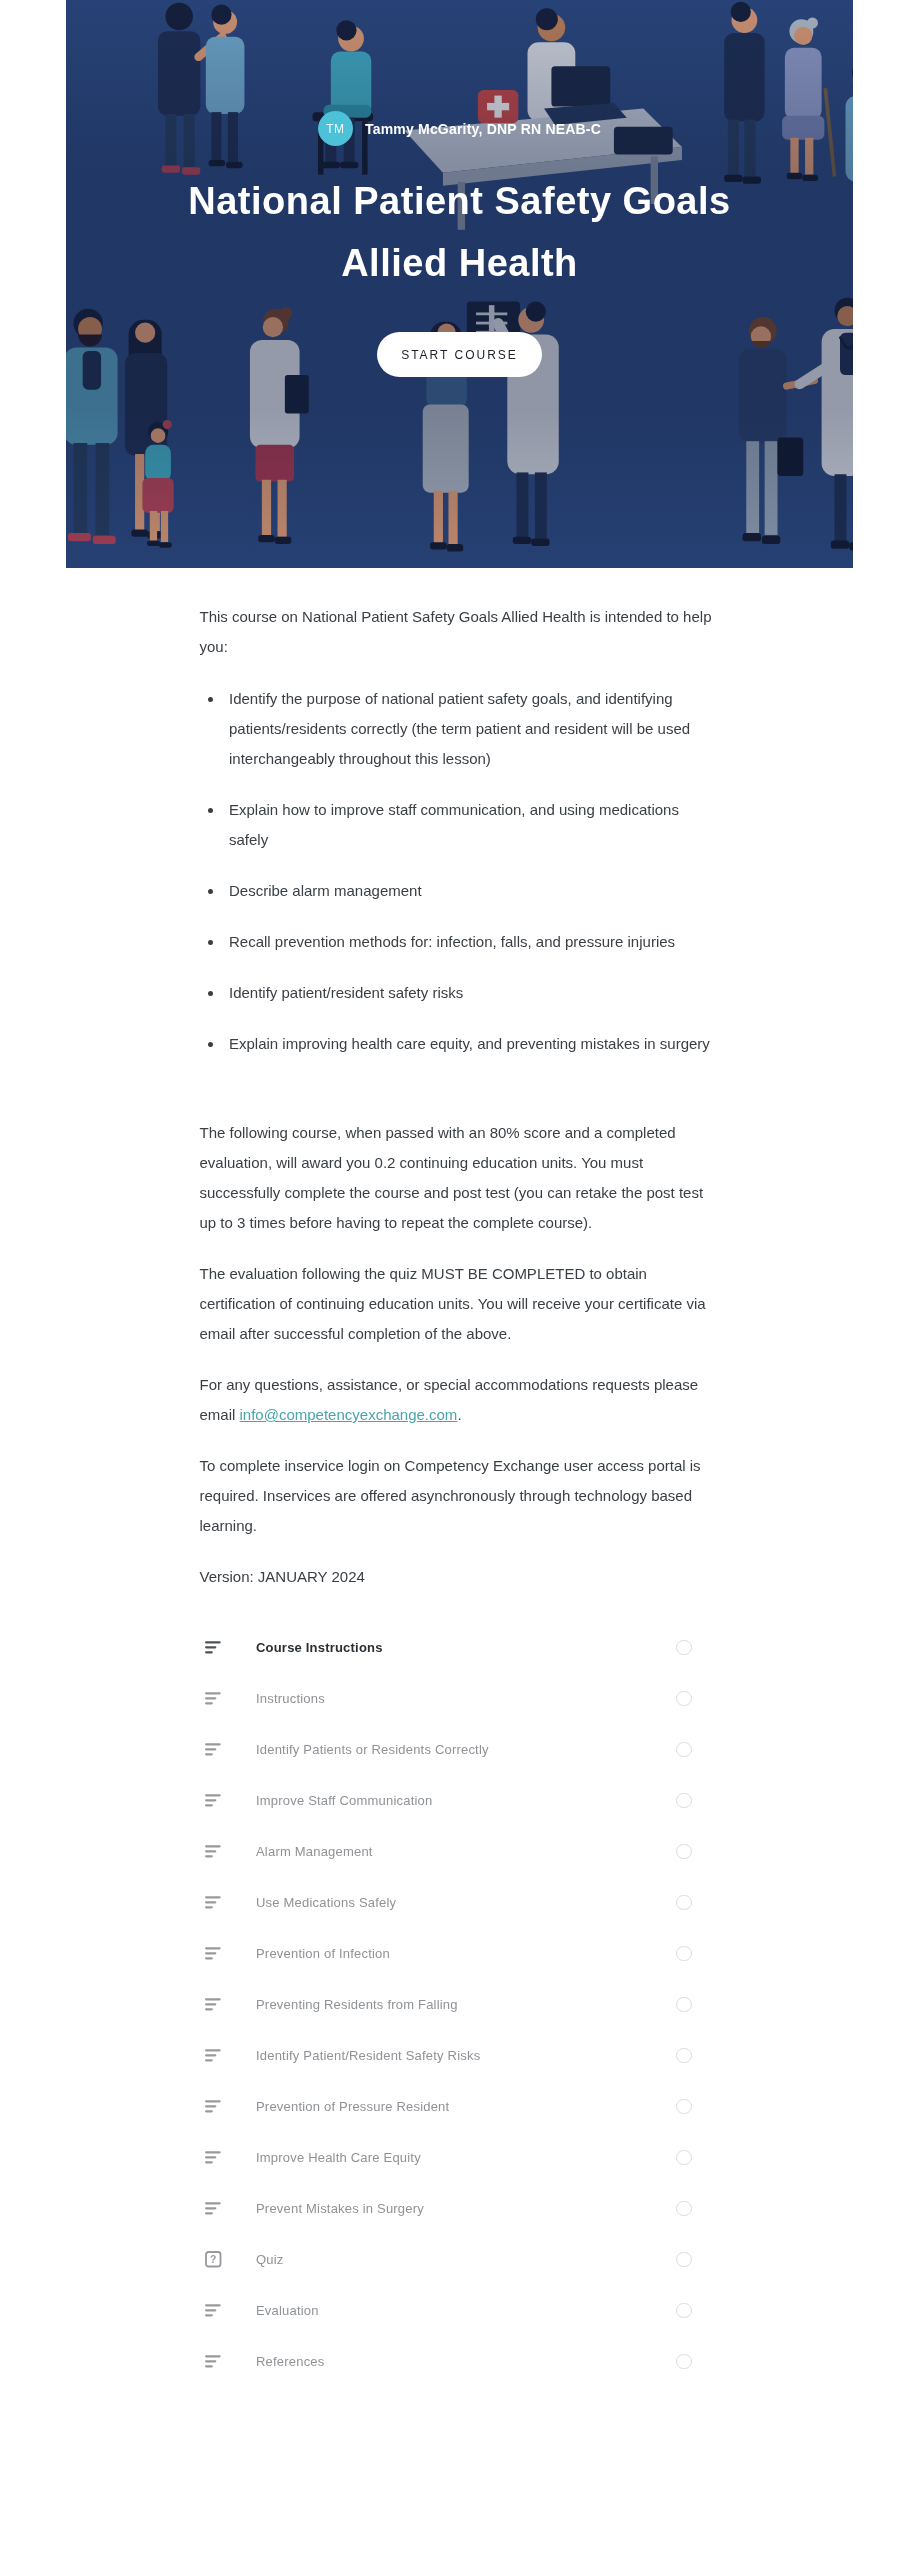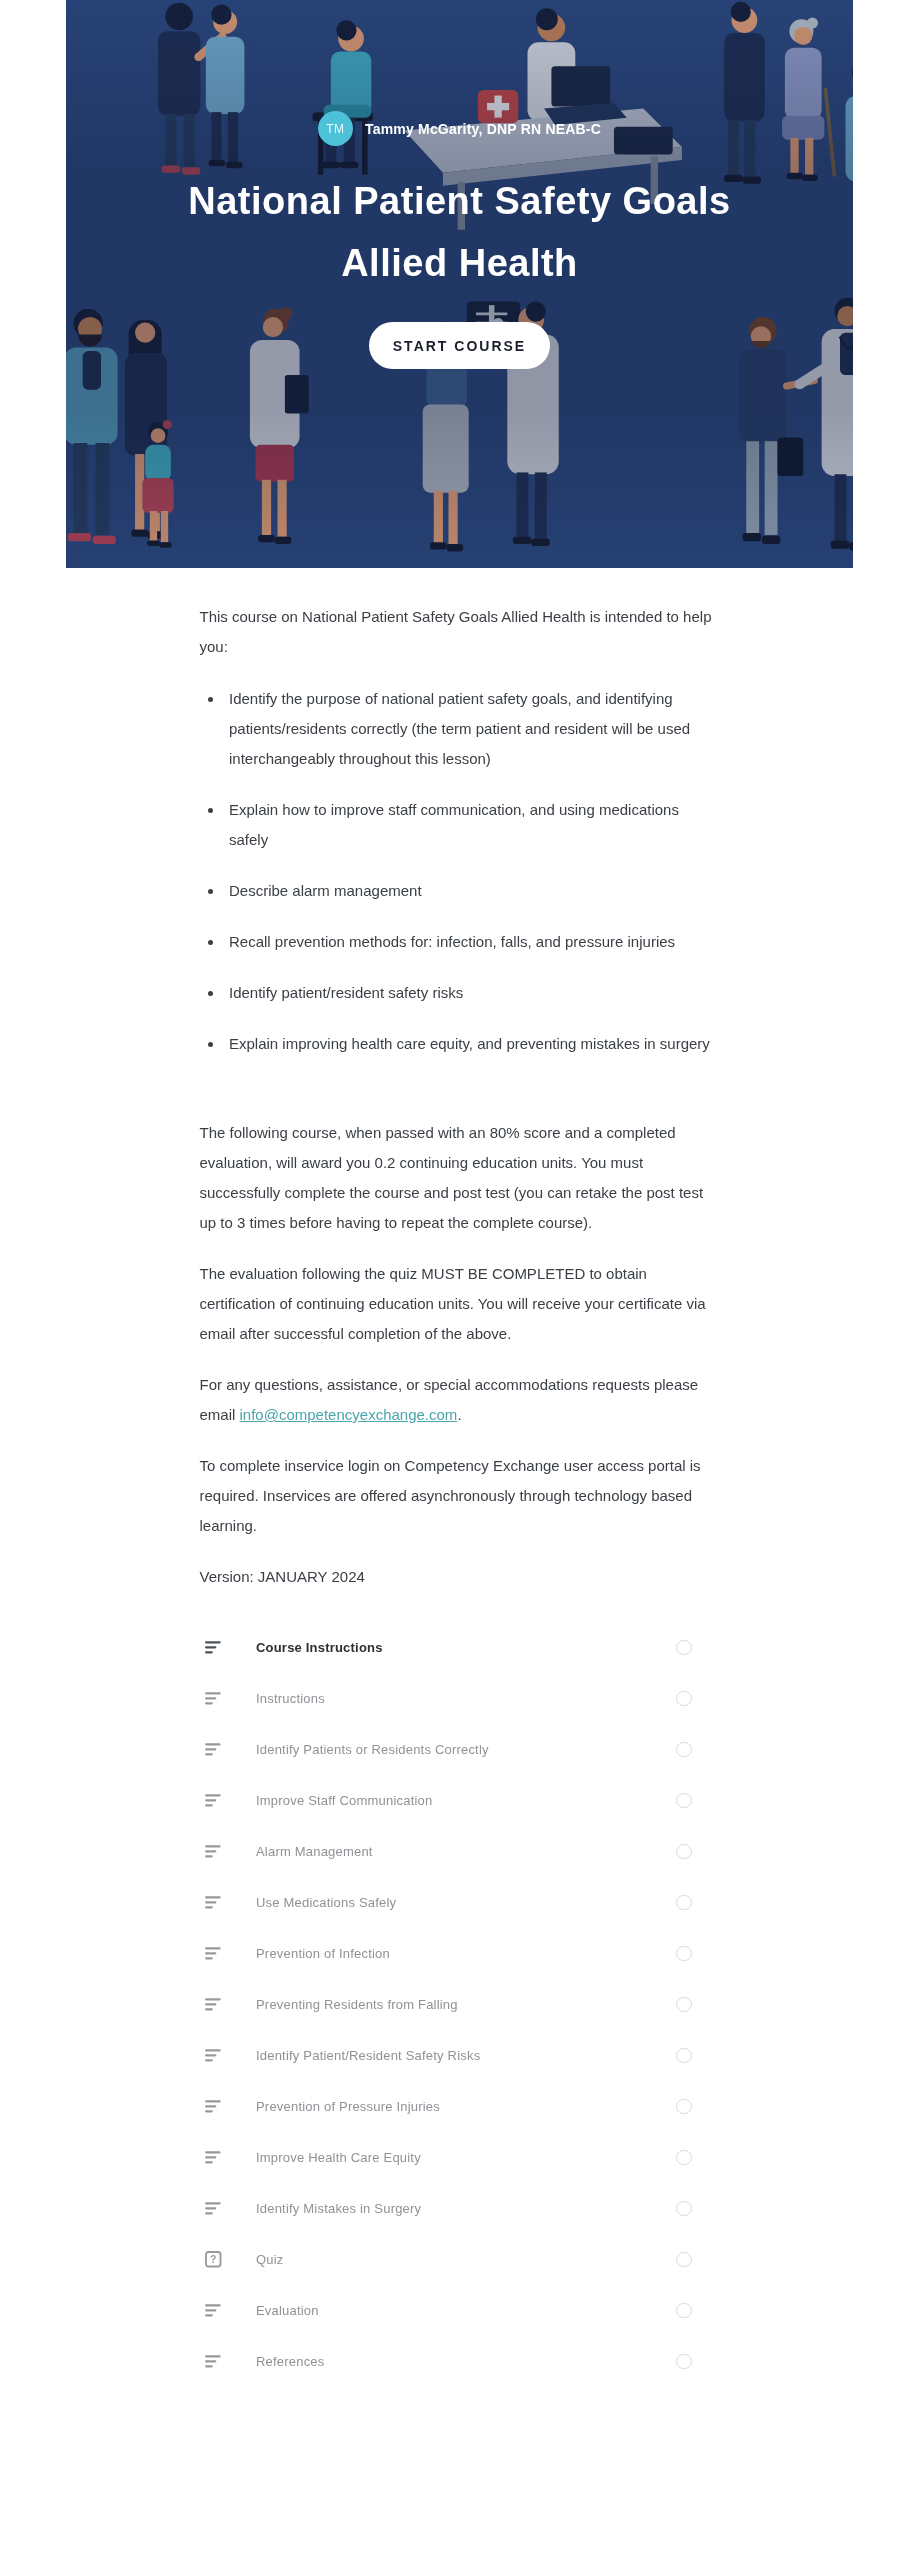--- a/index.html
+++ b/index.html
@@ -10,22 +10,22 @@
   .hero{position:relative;height:568px;background:#2d4c86;overflow:hidden;}
   .hero-art{position:absolute;inset:0;width:100%;height:100%;display:block;}
   .hero-overlay{position:absolute;inset:0;
     background:linear-gradient(180deg,rgba(13,22,48,.18) 0%,rgba(13,22,48,.38) 30%,rgba(13,22,48,.38) 72%,rgba(13,22,48,.22) 100%);}
   .hero-content{position:relative;z-index:3;display:flex;flex-direction:column;align-items:center;padding-top:111px;}
   .author-row{display:flex;align-items:center;gap:12px;}
   .avatar{width:35px;height:35px;border-radius:50%;background:#4cc1d8;display:flex;align-items:center;justify-content:center;
     color:#f2fbfd;font-size:12px;letter-spacing:0.5px;font-weight:400;}
   .author-name{color:#ffffff;font-size:14px;font-weight:700;letter-spacing:0.2px;}
   .hero-title{margin:24px 0 0;max-width:570px;text-align:center;color:#ffffff;font-size:38px;line-height:62px;font-weight:700;letter-spacing:0.5px;}
-  .start-btn{margin-top:28px;border:none;cursor:pointer;background:#ffffff;color:#1b1f2b;border-radius:26px;
-    padding:15.6px 24px;font-family:"Liberation Sans",sans-serif;font-size:14px;font-weight:700;letter-spacing:2px;}
+  .start-btn{margin-top:38px;border:none;cursor:pointer;background:#ffffff;color:#1b1f2b;border-radius:26px;
+    padding:15.6px 24px;font-family:"Liberation Sans",sans-serif;font-size:12px;font-weight:400;letter-spacing:2px;}
 
   
   .content{width:520px;margin:0 auto;padding-top:34px;color:#3a3f45;font-size:15px;line-height:30px;}
   .content p{margin:0 0 21px;}
   p.intro{margin-bottom:13px;}
   ul.objectives{margin:22px 0 15px;padding:0 0 0 24px;}
   ul.objectives li{margin-bottom:21px;padding-left:5.5px;}
   .spacer-lg{height:38px;}
   p.inservice{margin-top:11px;}
   p.version{margin-top:10px;margin-bottom:0;}
@@ -404,21 +404,21 @@
 
   <div class="lesson-row">
     <span class="lesson-icon-box">
       <svg viewBox="0 0 20 16" fill="currentColor">
         <rect x="0" y="1" width="18" height="2.6" rx="1.3"></rect>
         <rect x="0" y="6.7" width="13" height="2.6" rx="1.3"></rect>
         <rect x="0" y="12.4" width="9" height="2.6" rx="1.3"></rect>
       </svg>
 
     </span>
-    <span class="lesson-label">Prevention of Pressure Injuries</span>
+    <span class="lesson-label">Prevention of Pressure Resident</span>
     <span class="progress-circle"></span>
   </div>
 
   <div class="lesson-row">
     <span class="lesson-icon-box">
       <svg viewBox="0 0 20 16" fill="currentColor">
         <rect x="0" y="1" width="18" height="2.6" rx="1.3"></rect>
         <rect x="0" y="6.7" width="13" height="2.6" rx="1.3"></rect>
         <rect x="0" y="12.4" width="9" height="2.6" rx="1.3"></rect>
       </svg>
@@ -430,21 +430,21 @@
 
   <div class="lesson-row">
     <span class="lesson-icon-box">
       <svg viewBox="0 0 20 16" fill="currentColor">
         <rect x="0" y="1" width="18" height="2.6" rx="1.3"></rect>
         <rect x="0" y="6.7" width="13" height="2.6" rx="1.3"></rect>
         <rect x="0" y="12.4" width="9" height="2.6" rx="1.3"></rect>
       </svg>
 
     </span>
-    <span class="lesson-label">Identify Mistakes in Surgery</span>
+    <span class="lesson-label">Prevent Mistakes in Surgery</span>
     <span class="progress-circle"></span>
   </div>
 
   <div class="lesson-row">
     <span class="lesson-icon-box">
 
       <svg class="icon-quiz" viewBox="0 0 20 20" style="font-size:16.5px">
         <rect x="1.2" y="1.2" width="17.6" height="17.6" rx="3" fill="none" stroke="currentColor" stroke-width="2.2"></rect>
         <text x="10" y="14.6" text-anchor="middle" font-size="12.5" font-weight="bold" fill="currentColor" font-family="Liberation Sans, sans-serif">?</text>
       </svg>

